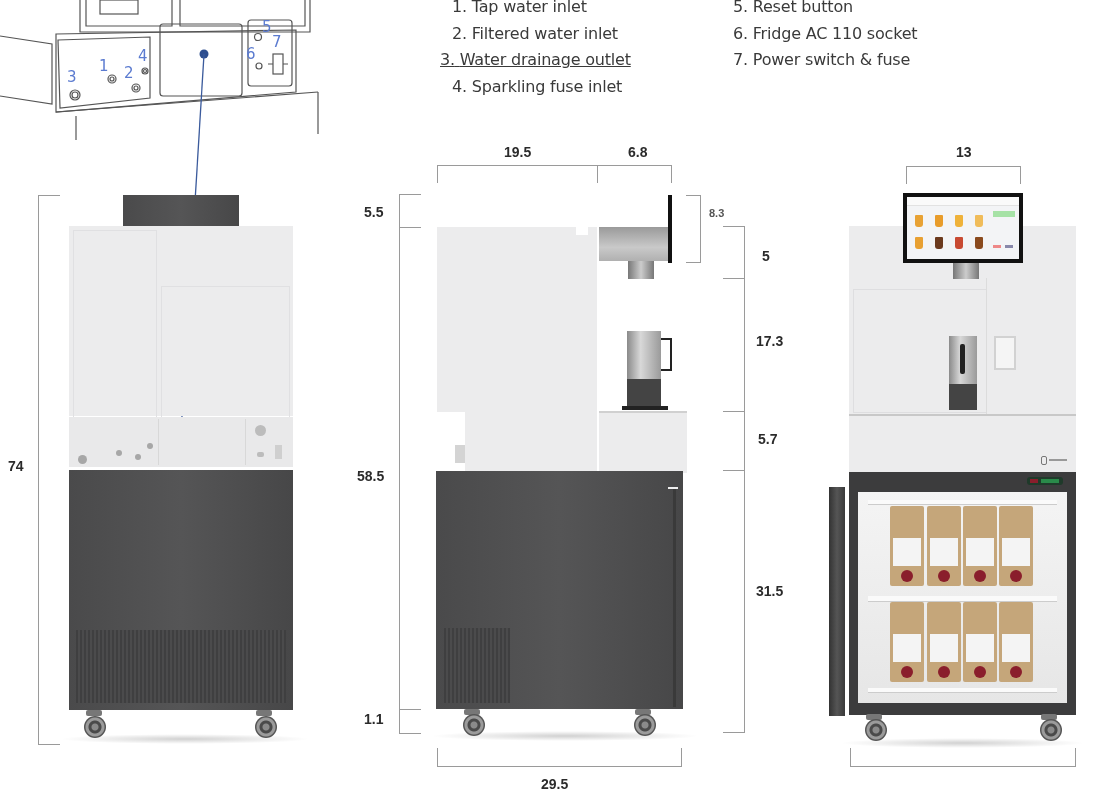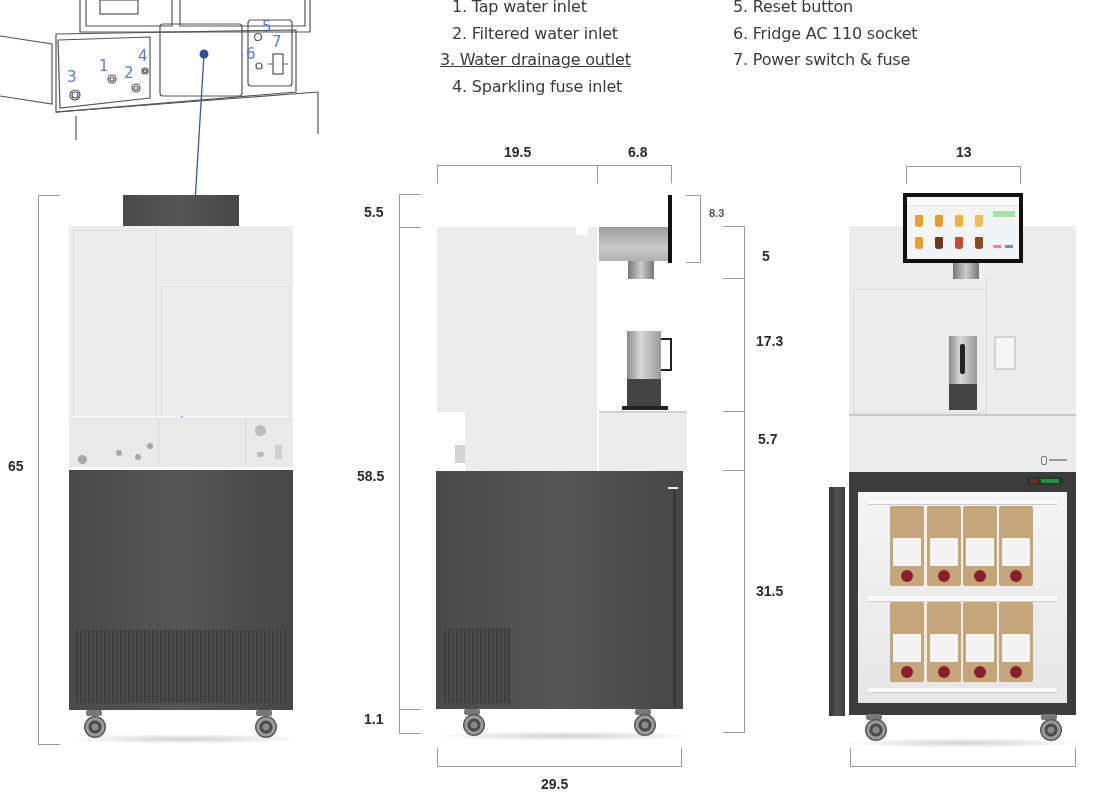--- a/index.html
+++ b/index.html
@@ -81,21 +81,21 @@
   <div class="legend-item" style="left:733px;top:-3px;"><span>5.</span> <span>Reset button</span></div>
   <div class="legend-item" style="left:733px;top:24px;"><span>6.</span> <span>Fridge AC 110 socket</span></div>
   <div class="legend-item" style="left:733px;top:50px;"><span>7.</span> <span>Power switch &amp; fuse</span></div>
 </div>
 
 <div>
 
   <div class="line" style="left:38px;top:195px;width:1px;height:550px;"></div>
   <div class="line" style="left:38px;top:195px;width:22px;height:1px;"></div>
   <div class="line" style="left:38px;top:744px;width:22px;height:1px;"></div>
-  <span class="dim" style="left:8px;top:458px;">65</span>
+  <span class="dim" style="left:8px;top:458px;">74</span>
 
   <div class="abs dark" style="left:123px;top:195px;width:116px;height:31px;"></div>
 
   <div class="panel" style="left:69px;top:226px;width:224px;height:190px;">
     <div class="abs" style="left:4px;top:4px;width:82px;height:186px;border:1px solid #e0e0e2;"></div>
     <div class="abs" style="left:92px;top:60px;width:127px;height:130px;border:1px solid #e0e0e2;"></div>
   </div>
 
   <div class="panel" style="left:69px;top:417px;width:224px;height:50px;background:#e9e9ea;">
     <div class="abs" style="left:89px;top:2px;width:1px;height:46px;background:#d8d8d8;"></div>

